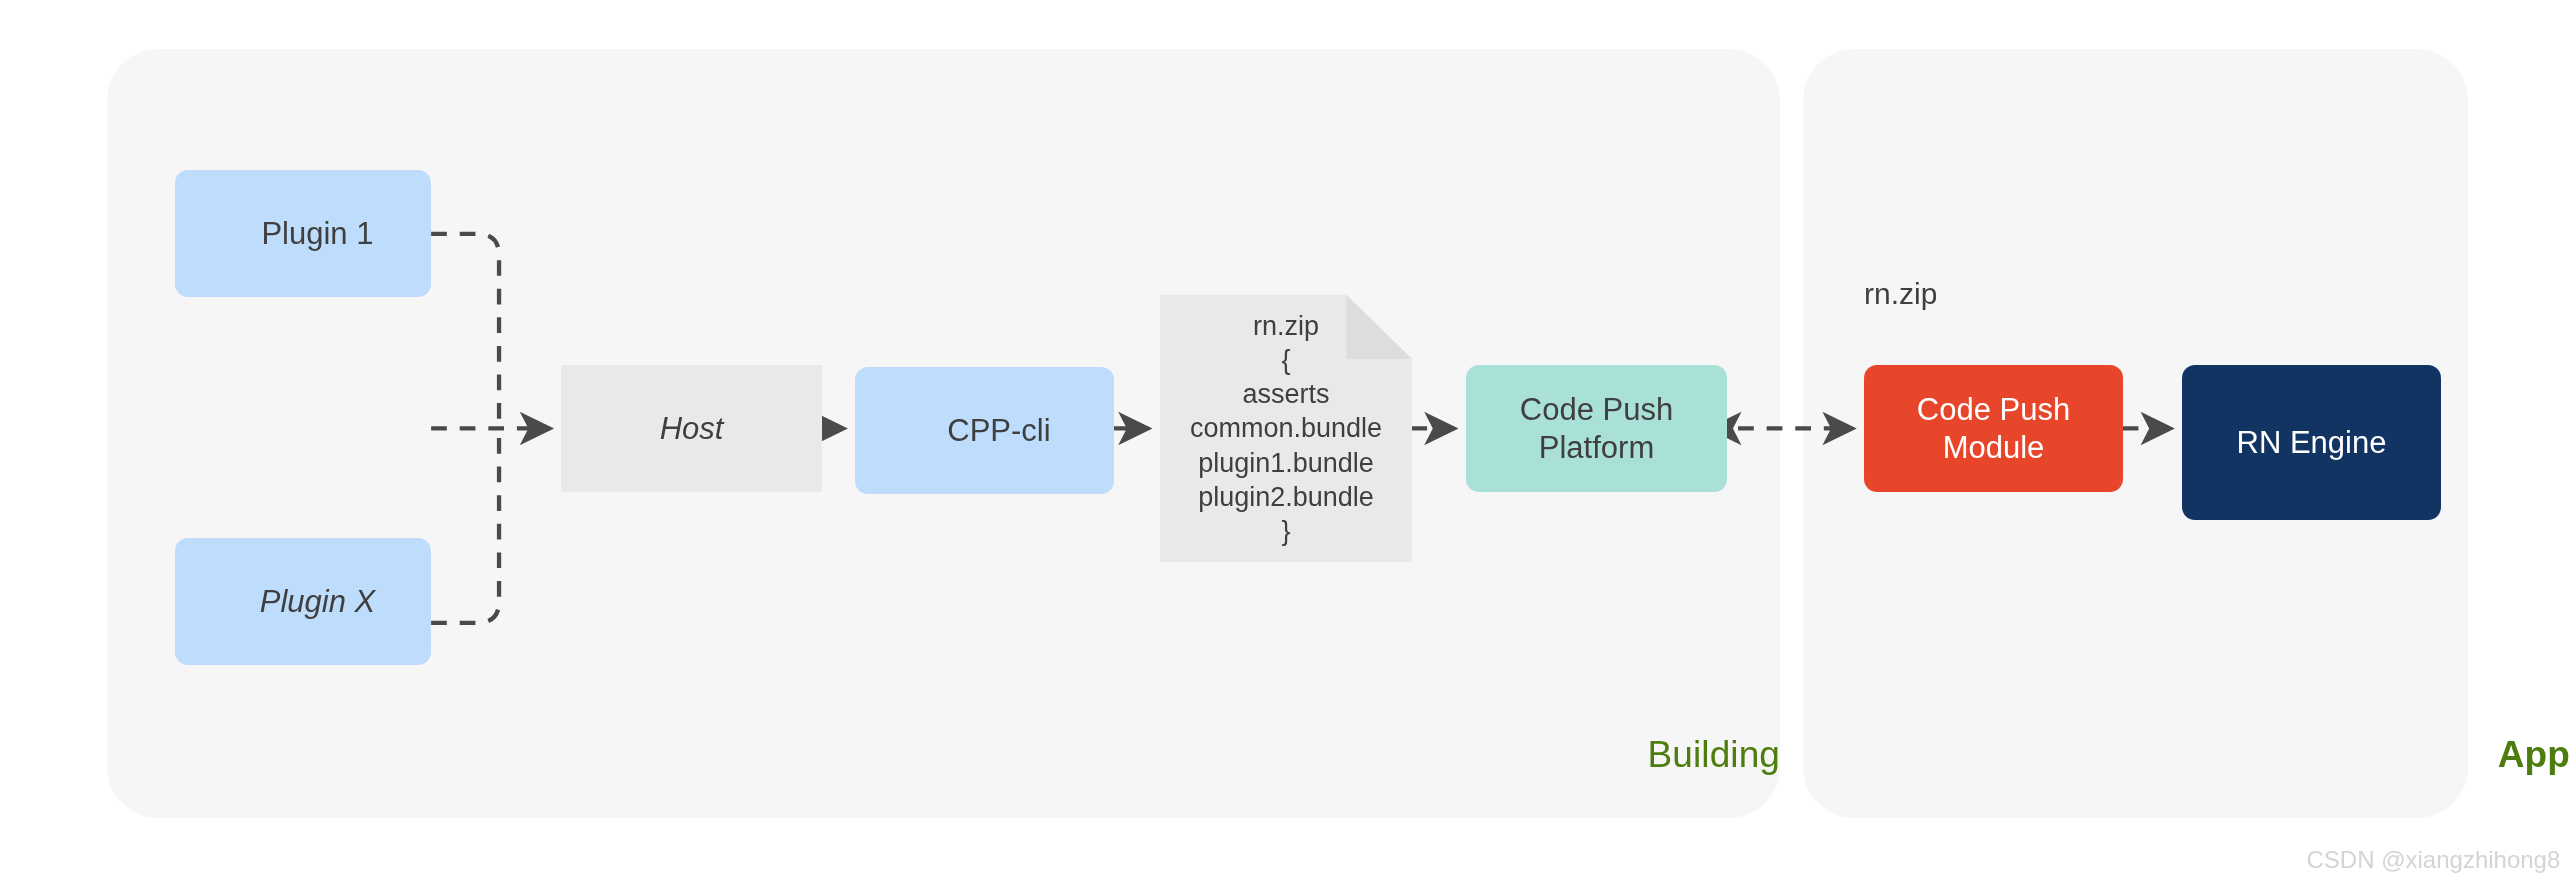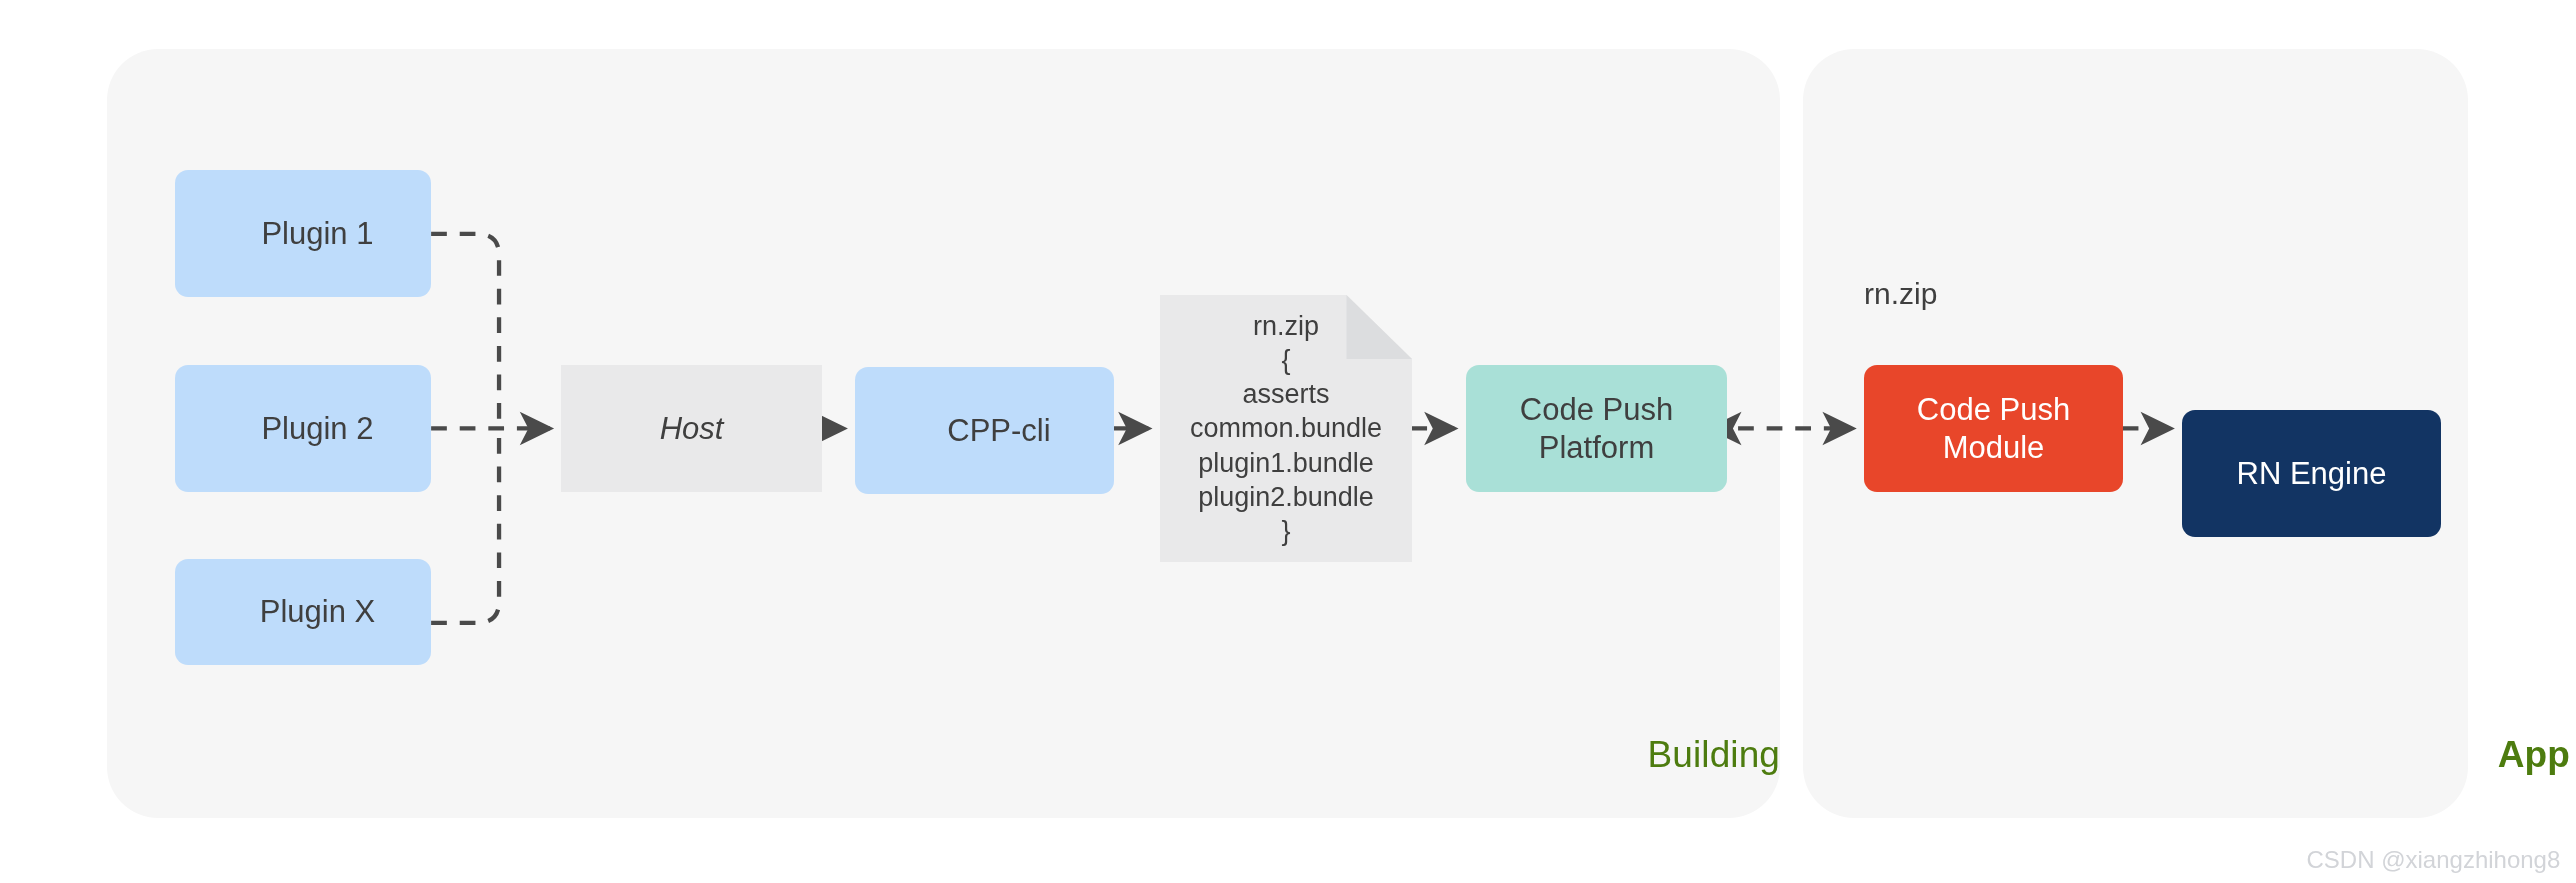--- a/index.html
+++ b/index.html
@@ -53,28 +53,28 @@
   }
   .node.blue   { background: #bedcfb; border-radius: 13px; padding-left: 36px; }
   .node.gray   { background: #e9e9ea; border-radius: 0; font-style: italic; }
   .node.teal   { background: #a9e0d7; border-radius: 13px; }
   .node.orange { background: #e8462a; border-radius: 13px; color: #ffffff; }
   .node.navy   { background: #123463; border-radius: 13px; color: #ffffff; }
 
   
   #node-plugin1 { left: 175px; top: 170px; width: 256px; height: 127px; }
   #node-plugin2 { left: 175px; top: 365px; width: 256px; height: 127px; }
-  #node-pluginx { left: 175px; top: 559px; width: 256px; height: 106px; }
+  #node-pluginx { left: 175px; top: 538px; width: 256px; height: 127px; font-style: italic; }
 
   
   #node-host      { left: 561px;  top: 365px; width: 261px; height: 127px; }
   #node-cppcli    { left: 855px; top: 367px; width: 259px; height: 127px; }
   #node-platform  { left: 1466px; top: 365px; width: 261px; height: 127px; }
   #node-cpmodule  { left: 1864px; top: 365px; width: 259px; height: 127px; }
-  #node-rnengine  { left: 2182px; top: 365px; width: 259px; height: 127px; margin-top: 45px; }
+  #node-rnengine  { left: 2182px; top: 365px; width: 259px; height: 155px; }
 
   
   #doc-rnzip {
     position: absolute;
     left: 1160px;
     top: 295px;
     width: 252px;
     height: 267px;
   }
   #doc-rnzip .doc-body {
@@ -169,23 +169,20 @@
       <path d="M1974,599 L2034,599" marker-end="url(#ah)"></path>
 
       <path d="M2431,599 L2591,599" marker-end="url(#ah)" marker-start="url(#ah-start)"></path>
 
       <path d="M2969,599 L3036,599" marker-end="url(#ah)"></path>
     </g>
   </svg>
 
   <div class="node blue" id="node-plugin1">
     <span>Plugin 1</span>
-  </div>
-  <div class="node blue" id="node-plugin2">
-    <span>Plugin 2</span>
   </div>
   <div class="node blue" id="node-pluginx">
     <span>Plugin X</span>
   </div>
 
   <div class="node gray" id="node-host">
     <span>Host</span>
   </div>
 
   <div class="node blue" id="node-cppcli">

